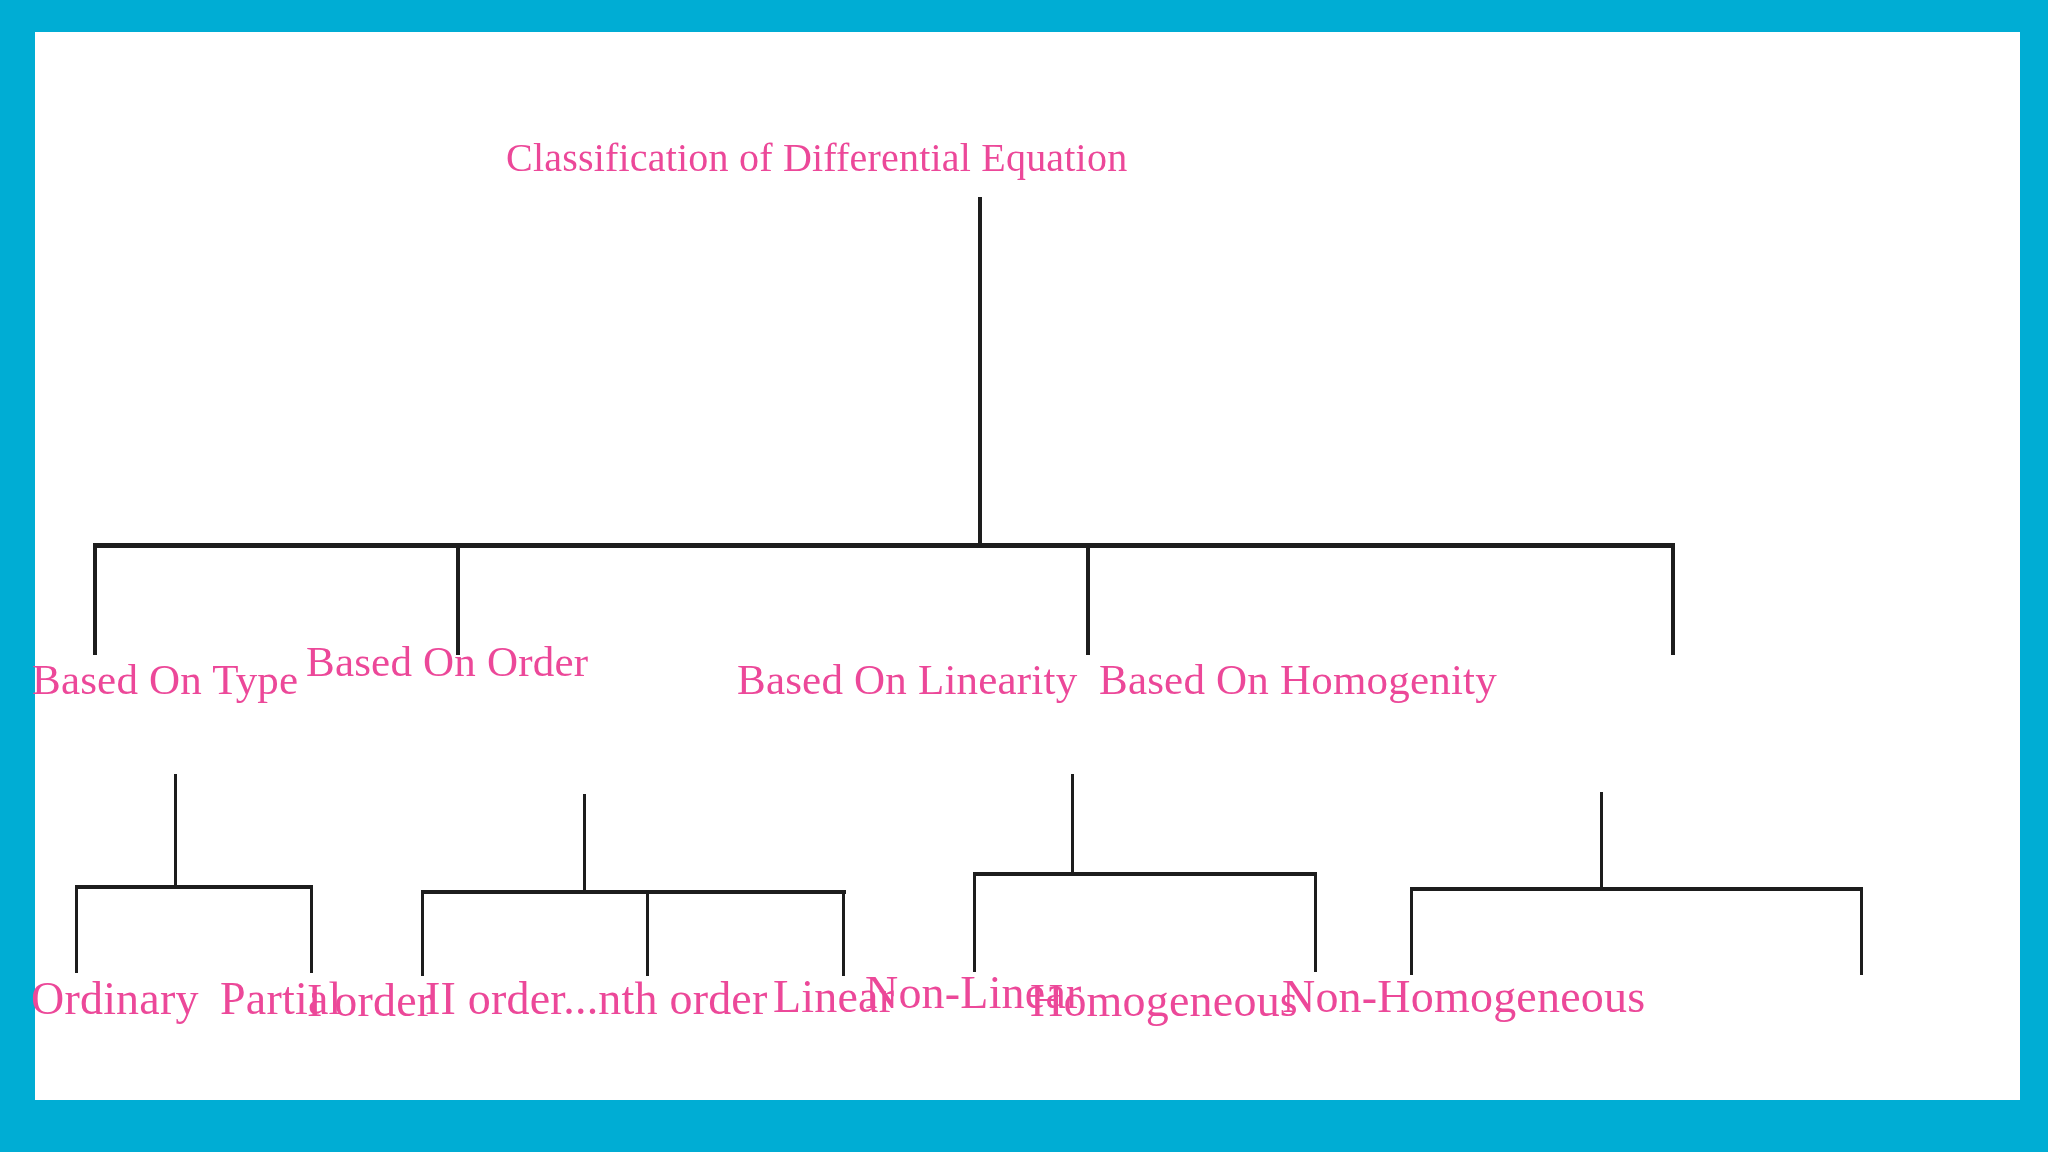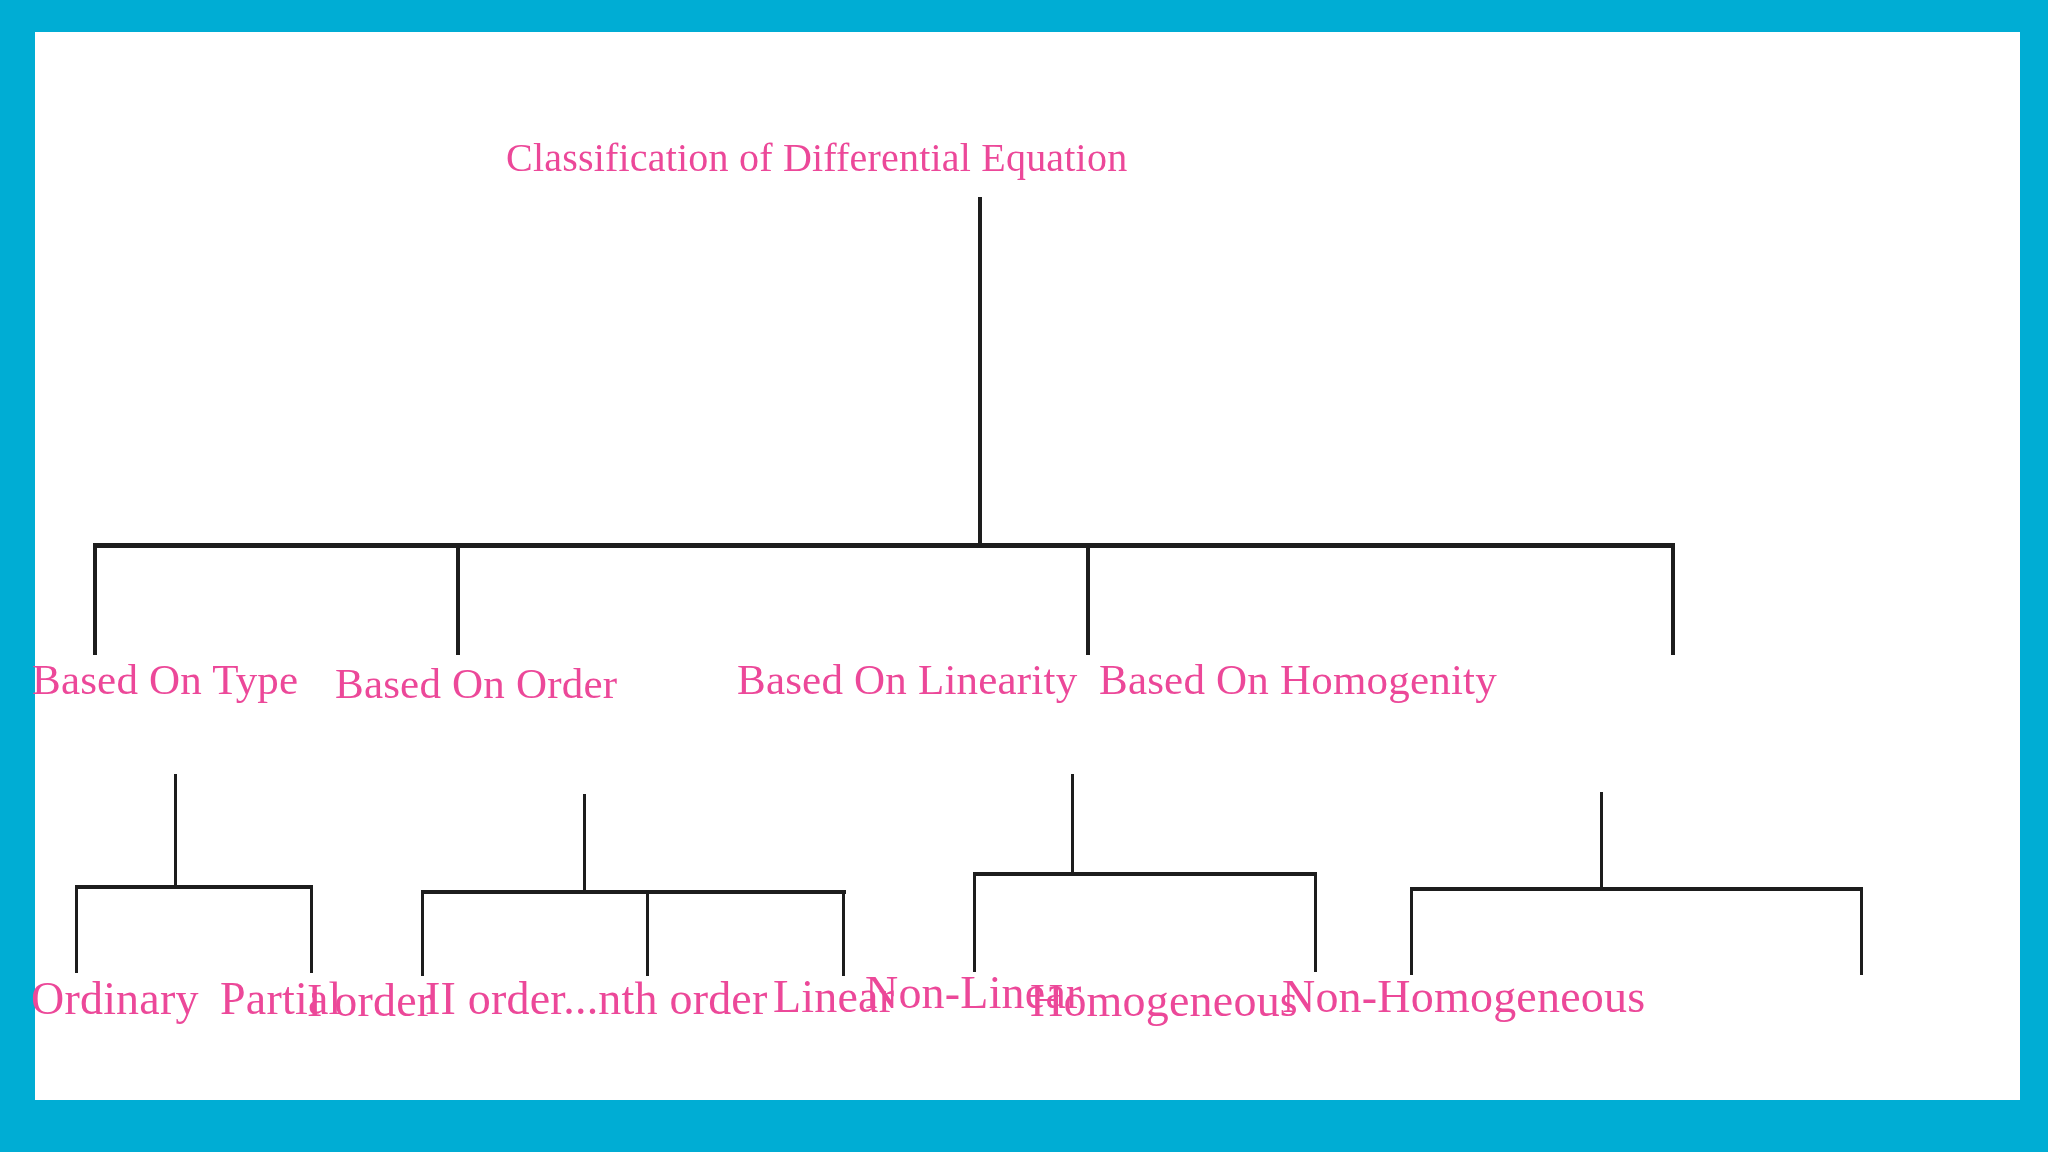--- a/index.html
+++ b/index.html
@@ -84,21 +84,21 @@
 
     <div class="hline" style="left:60px; top:511px; width:1580px;"></div>
 
     <div class="vline" style="left:58px; top:511px; height:112px;"></div>
     <div class="vline" style="left:421px; top:511px; height:112px;"></div>
     <div class="vline" style="left:1051px; top:511px; height:112px;"></div>
     <div class="vline" style="left:1636px; top:511px; height:112px;"></div>
 
     <div class="node lvl2-label" style="left:-3px; top:626px;">Based On Type</div>
 
-    <div class="node lvl2-label" style="left:271px; top:630px;margin-left:29px;">Based On Order</div>
+    <div class="node lvl2-label" style="left:271px; top:608px;">Based On Order</div>
 
     <div class="node lvl2-label" style="left:702px; top:626px;">Based On Linearity</div>
 
     <div class="node lvl2-label" style="left:1043px; top:626px;margin-left:21px;">Based On Homogenity</div>
 
     <div class="vline thin" style="left:139px; top:742px; height:112px;"></div>
     <div class="hline thin" style="left:40px; top:853px; width:238px;"></div>
     <div class="vline thin" style="left:40px; top:853px; height:88px;"></div>
     <div class="vline thin" style="left:275px; top:853px; height:88px;"></div>
 

